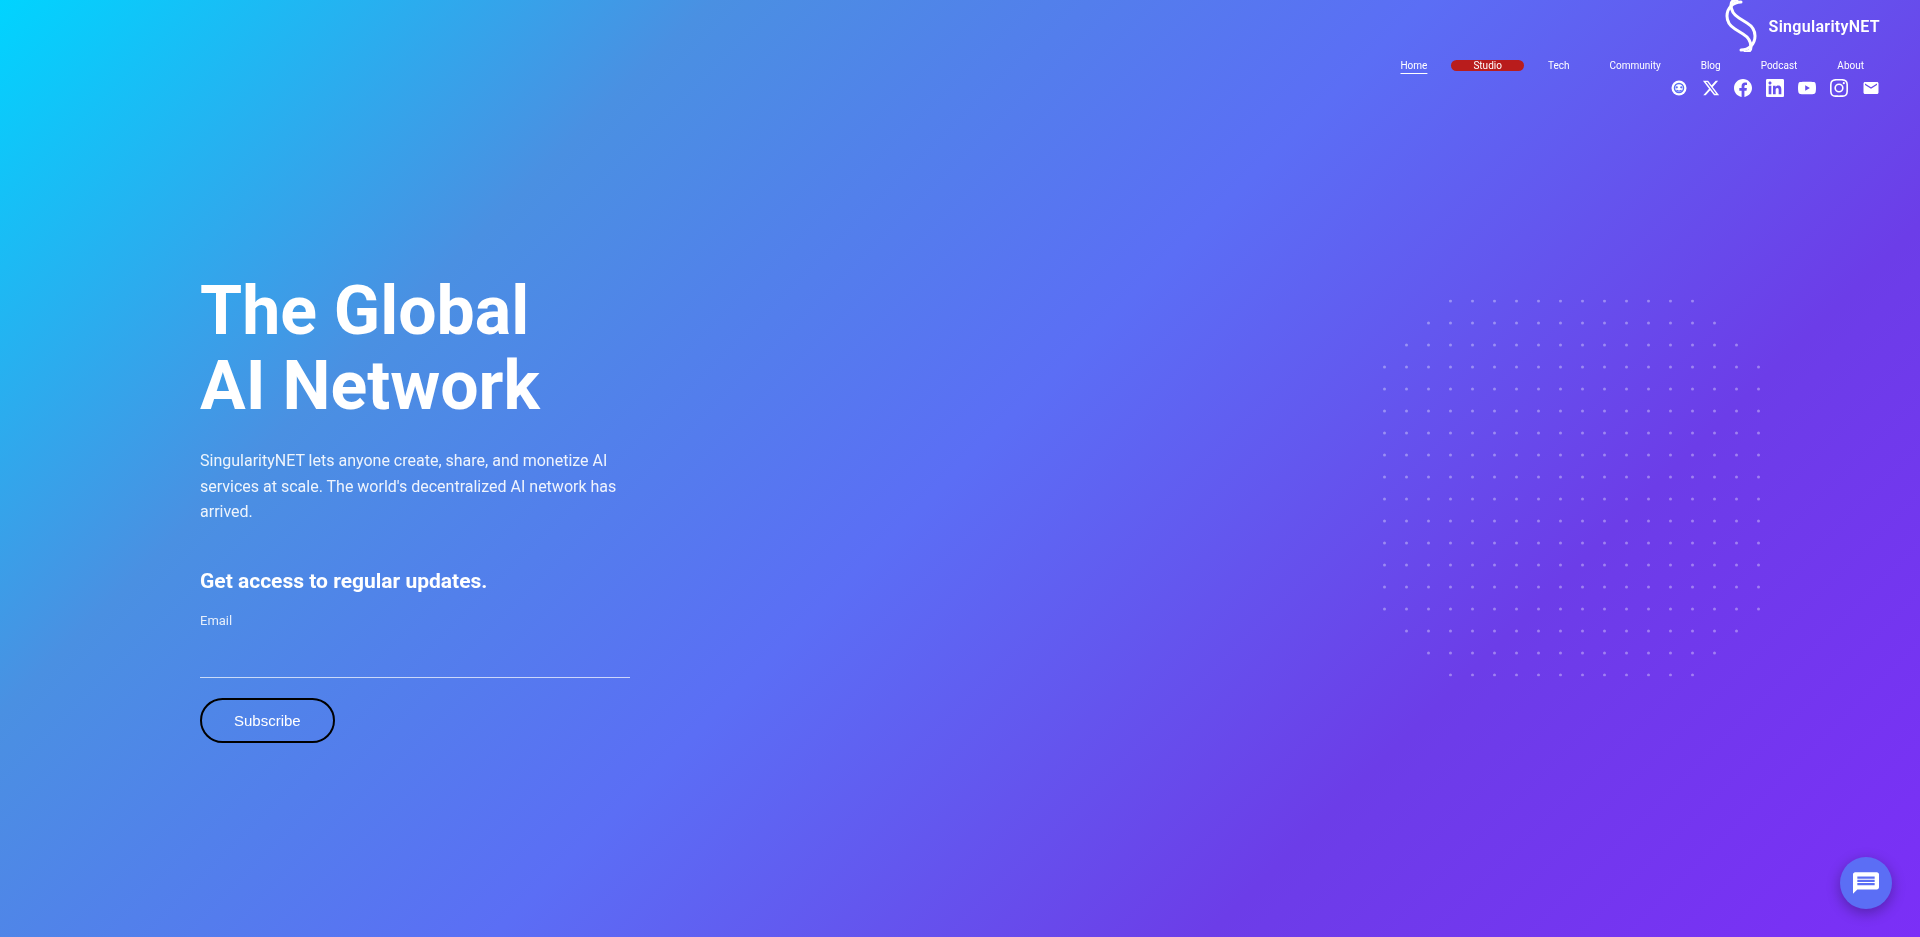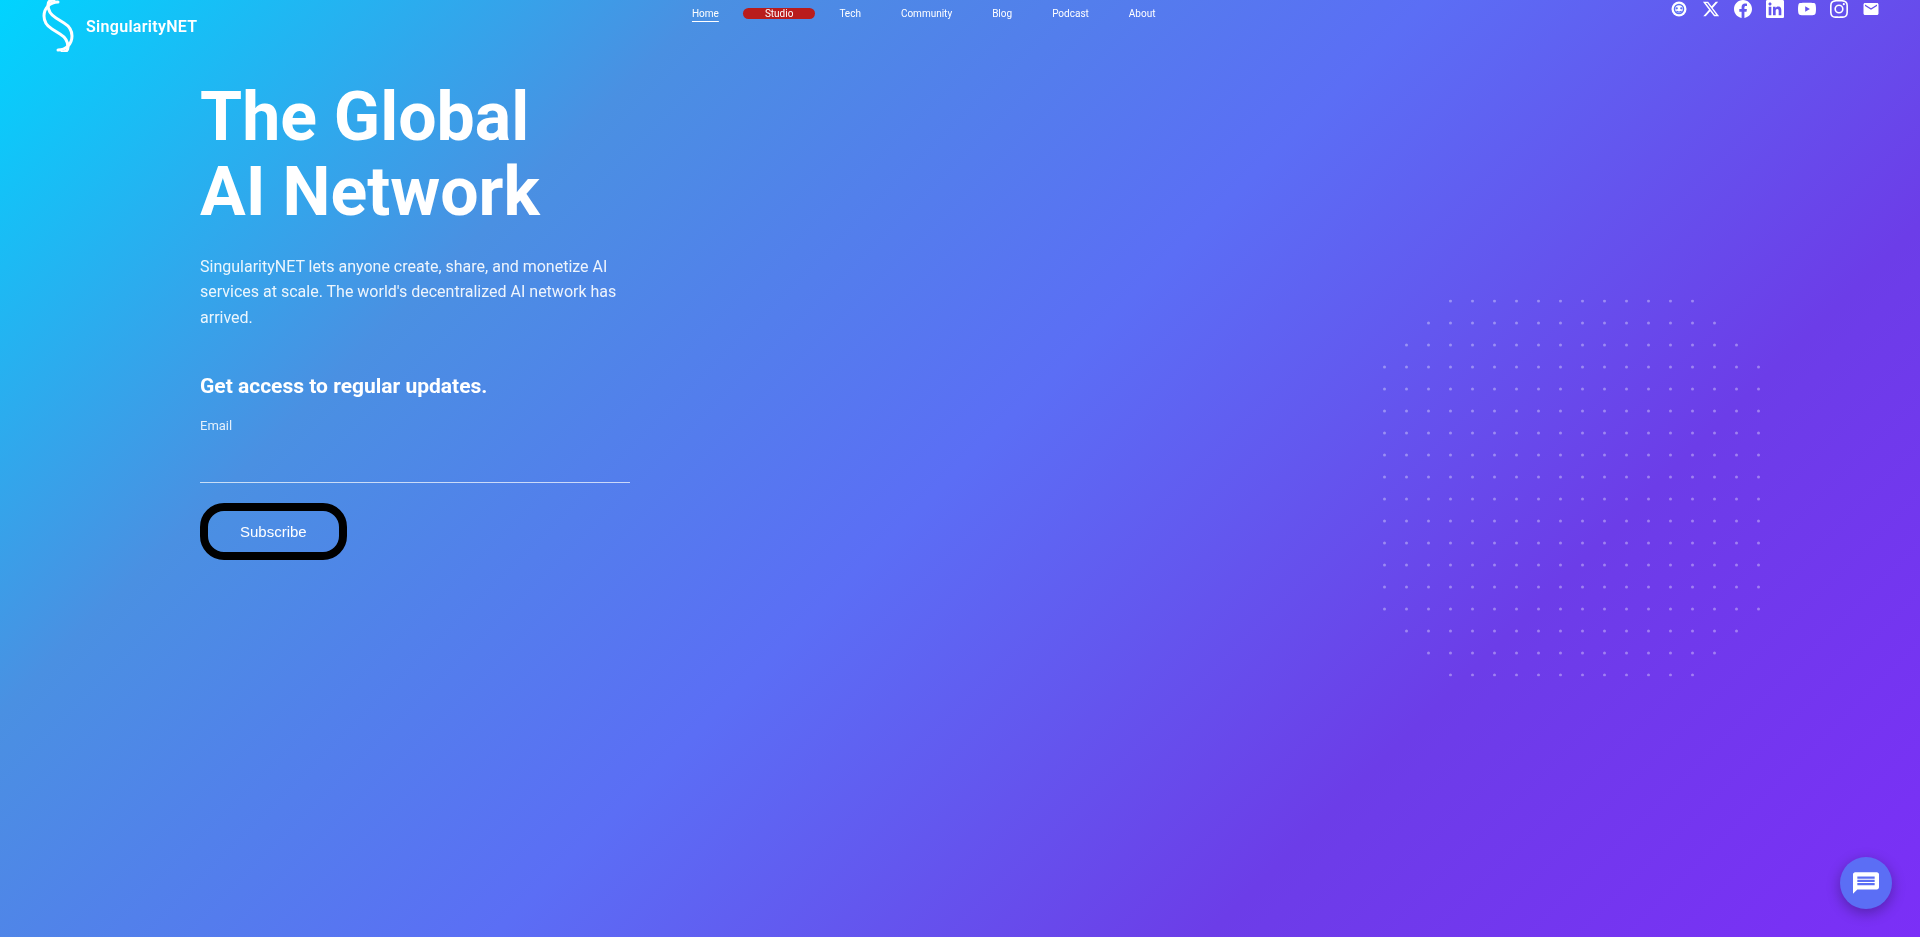--- a/index.html
+++ b/index.html
@@ -7,26 +7,27 @@
     body {
       font-family: -apple-system, BlinkMacSystemFont, 'Segoe UI', Roboto, Oxygen, sans-serif;
       min-height: 937px;
       overflow-x: hidden;
       background: linear-gradient(135deg, #00d4ff 0%, #4a90e2 25%, #5b6ef5 50%, #6c3de8 75%, #7b2ff7 100%);
     }
 
     
     header {
       display: flex;
-      align-items: flex-start;
+      align-items: flex-end;
       justify-content: space-between;
       padding: 0 40px;
       height: 80px;
       position: relative;
       z-index: 10;
+      flex-direction: column;
     }
 
     .logo-wrap {
       display: flex;
       align-items: center;
       gap: 10px;
       color: white;
       text-decoration: none;
       cursor: pointer;
     }
@@ -84,21 +85,21 @@
       cursor: pointer;
       transition: opacity 0.2s;
       display: flex;
       align-items: center;
       justify-content: center;
     }
 
     
     .hero {
       display: flex;
-      align-items: flex-start;
+      align-items: center;
       min-height: calc(937px - 80px);
       padding: 0 0 0 200px;
       position: relative;
     }
 
     .hero-content {
       max-width: 500px;
       z-index: 5;
     }
 
@@ -144,21 +145,21 @@
       padding: 6px 0;
       margin-bottom: 20px;
     }
 
     .email-input::placeholder {
       color: rgba(255,255,255,0.4);
     }
 
     .subscribe-btn {
       background: transparent;
-      border: 8px solid #000000;
+      border: 2px solid #000000;
       color: white;
       font-size: 15px;
       padding: 12px 32px;
       border-radius: 24px;
       cursor: pointer;
       transition: background 0.2s, color 0.2s;
     }
 
     
     .dot-grid {

